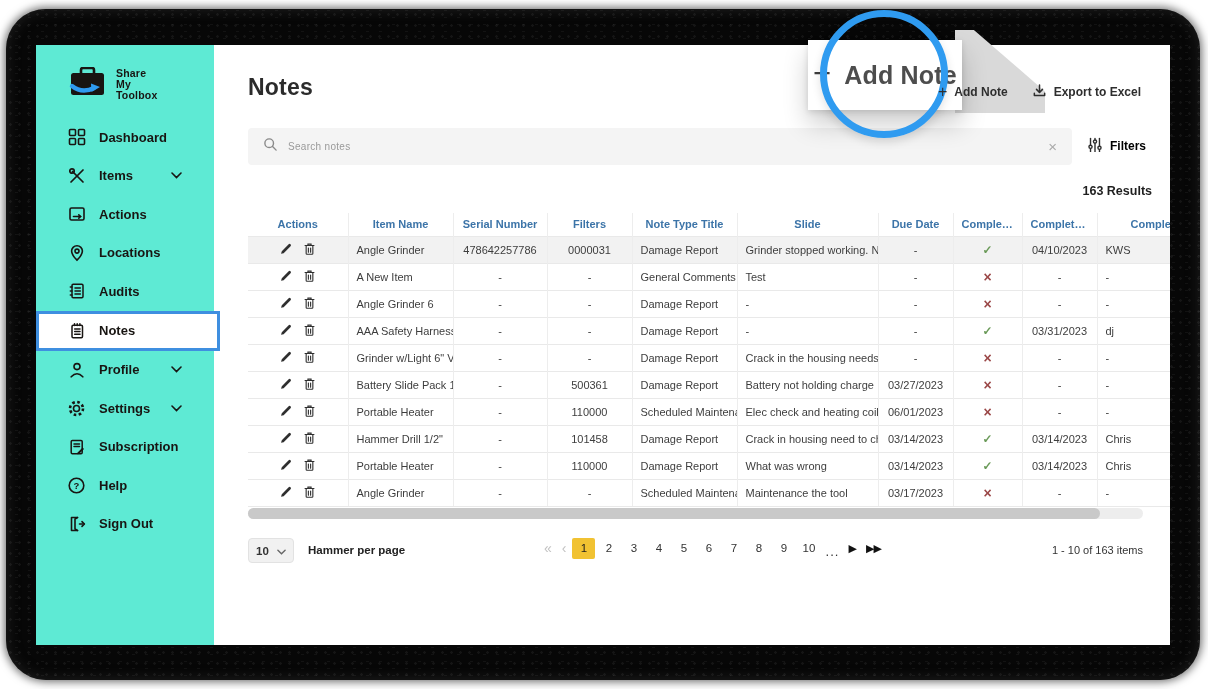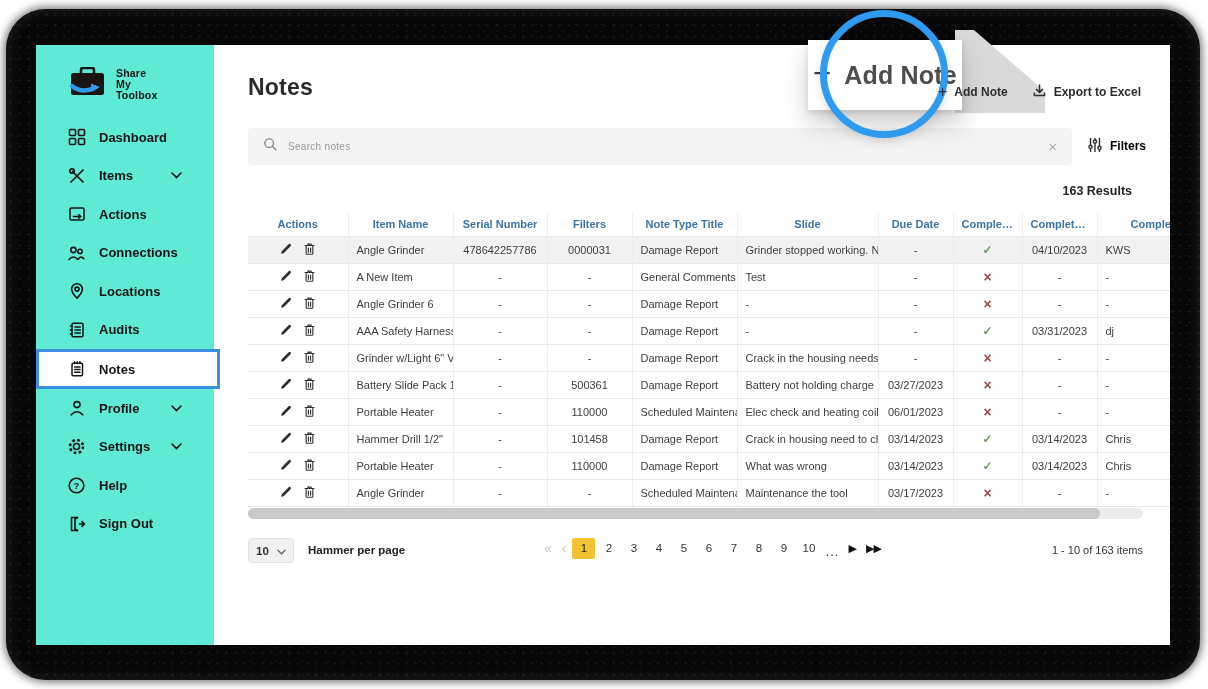--- a/index.html
+++ b/index.html
@@ -52,21 +52,21 @@
   .tool-btn .plus { font-size:16px; font-weight:400; line-height:1; }
   
   .search-bar {
     position:absolute; left:34px; top:83px; width:824px; height:37px;
     background:#f4f4f4; border-radius:4px; display:flex; align-items:center;
     padding:0 15px; cursor:text;
   }
   .search-ph { font-size:10px; color:#9a9a9a; margin-left:10px; letter-spacing:.3px; }
   .search-clear { margin-left:auto; font-size:15px; color:#a9a9a9; cursor:pointer; line-height:1; }
   .filters { position:absolute; left:874px; top:92px; display:flex; align-items:center; gap:8px; font-size:12px; font-weight:600; color:#000000; cursor:pointer; }
-  .results { position:absolute; top:139px; right:38px; font-size:12.5px; font-weight:700; color:#1f1f1f; }
+  .results { position:absolute; top:139px; right:18px; font-size:12.5px; font-weight:700; color:#1f1f1f; }
   
   .tablewrap { position:absolute; left:34px; top:168px; width:922px; overflow:hidden; }
   table { border-collapse:collapse; table-layout:fixed; width:990px; font-size:11px; color:#3d3d3d; }
   th {
     color:#3C74A8; font-weight:700; height:23px; padding:0 8px;
     border-right:1px solid #ededed; white-space:nowrap; overflow:hidden; text-overflow:ellipsis;
     text-align:center;
   }
   td {
     height:27px; padding:0 8px; border-top:1px solid #e9e9e9; border-right:1px solid #ededed;
@@ -166,31 +166,20 @@
             <svg width="18" height="18" viewBox="0 0 18 18" fill="none" stroke="#181512" stroke-width="1.6" stroke-linecap="round">
               <rect x="2" y="3" width="14" height="12" rx="1.5"></rect>
               <path d="M5.5 11.5 H12.5"></path>
               <path d="M10.8 9.8 L12.6 11.5 L10.8 13.2"></path>
             </svg>
           </span>
           <span>Actions</span>
         </div>
         <div class="nav-item">
           <span class="nicon">
-            <svg width="19" height="18" viewBox="0 0 19 18" fill="none" stroke="#181512" stroke-width="1.6" stroke-linecap="round">
-              <circle cx="6.4" cy="6" r="2.6"></circle>
-              <circle cx="13" cy="7.4" r="2.1"></circle>
-              <path d="M2 15.5 Q6.4 10.6 10.8 15.5"></path>
-              <path d="M11.6 14.8 Q13.8 11.6 16.8 14.6"></path>
-            </svg>
-          </span>
-          <span>Connections</span>
-        </div>
-        <div class="nav-item">
-          <span class="nicon">
             <svg width="18" height="18" viewBox="0 0 18 18" fill="none" stroke="#181512" stroke-width="1.6">
               <path d="M9 1.8 C5.9 1.8 3.6 4.2 3.6 7.1 C3.6 11 9 16.2 9 16.2 C9 16.2 14.4 11 14.4 7.1 C14.4 4.2 12.1 1.8 9 1.8 Z"></path>
               <circle cx="9" cy="7.1" r="2"></circle>
             </svg>
           </span>
           <span>Locations</span>
         </div>
         <div class="nav-item">
           <span class="nicon">
             <svg width="18" height="18" viewBox="0 0 18 18" fill="none" stroke="#181512" stroke-width="1.5" stroke-linecap="round">
@@ -239,20 +228,31 @@
               <circle cx="9.5" cy="9.5" r="3" stroke-width="1.6"></circle>
               <circle cx="9.5" cy="9.5" r="6.5" stroke-width="2.6" stroke-dasharray="2.6 2.5"></circle>
             </svg>
           </span>
           <span>Settings</span>
           <span class="chev">
             <svg width="11" height="7" viewBox="0 0 11 7" fill="none" stroke="#181512" stroke-width="1.6" stroke-linecap="round">
               <path d="M1 1 L5.5 5.5 L10 1"></path>
             </svg>
           </span>
+        </div>
+        <div class="nav-item">
+          <span class="nicon">
+            <svg width="18" height="18" viewBox="0 0 18 18" fill="none" stroke="#181512" stroke-width="1.5" stroke-linecap="round">
+              <rect x="3.2" y="2.4" width="11" height="13.4" rx="1.2"></rect>
+              <path d="M6 6 H11.5"></path>
+              <path d="M6 8.6 H11.5"></path>
+              <path d="M9.6 14.6 L14.6 9.6 L16 11 L11 16 L9.4 16.2 Z" fill="#181512" stroke="none"></path>
+            </svg>
+          </span>
+          <span>Subscription</span>
         </div>
         <div class="nav-item">
           <span class="nicon">
             <svg width="19" height="19" viewBox="0 0 19 19" fill="none" stroke="#181512" stroke-width="1.6">
               <circle cx="9.5" cy="9.5" r="7.3"></circle>
               <text x="9.5" y="13" text-anchor="middle" font-size="9.5" font-weight="bold" fill="#181512" stroke="none" font-family="Liberation Sans, sans-serif">?</text>
             </svg>
           </span>
           <span>Help</span>
         </div>

